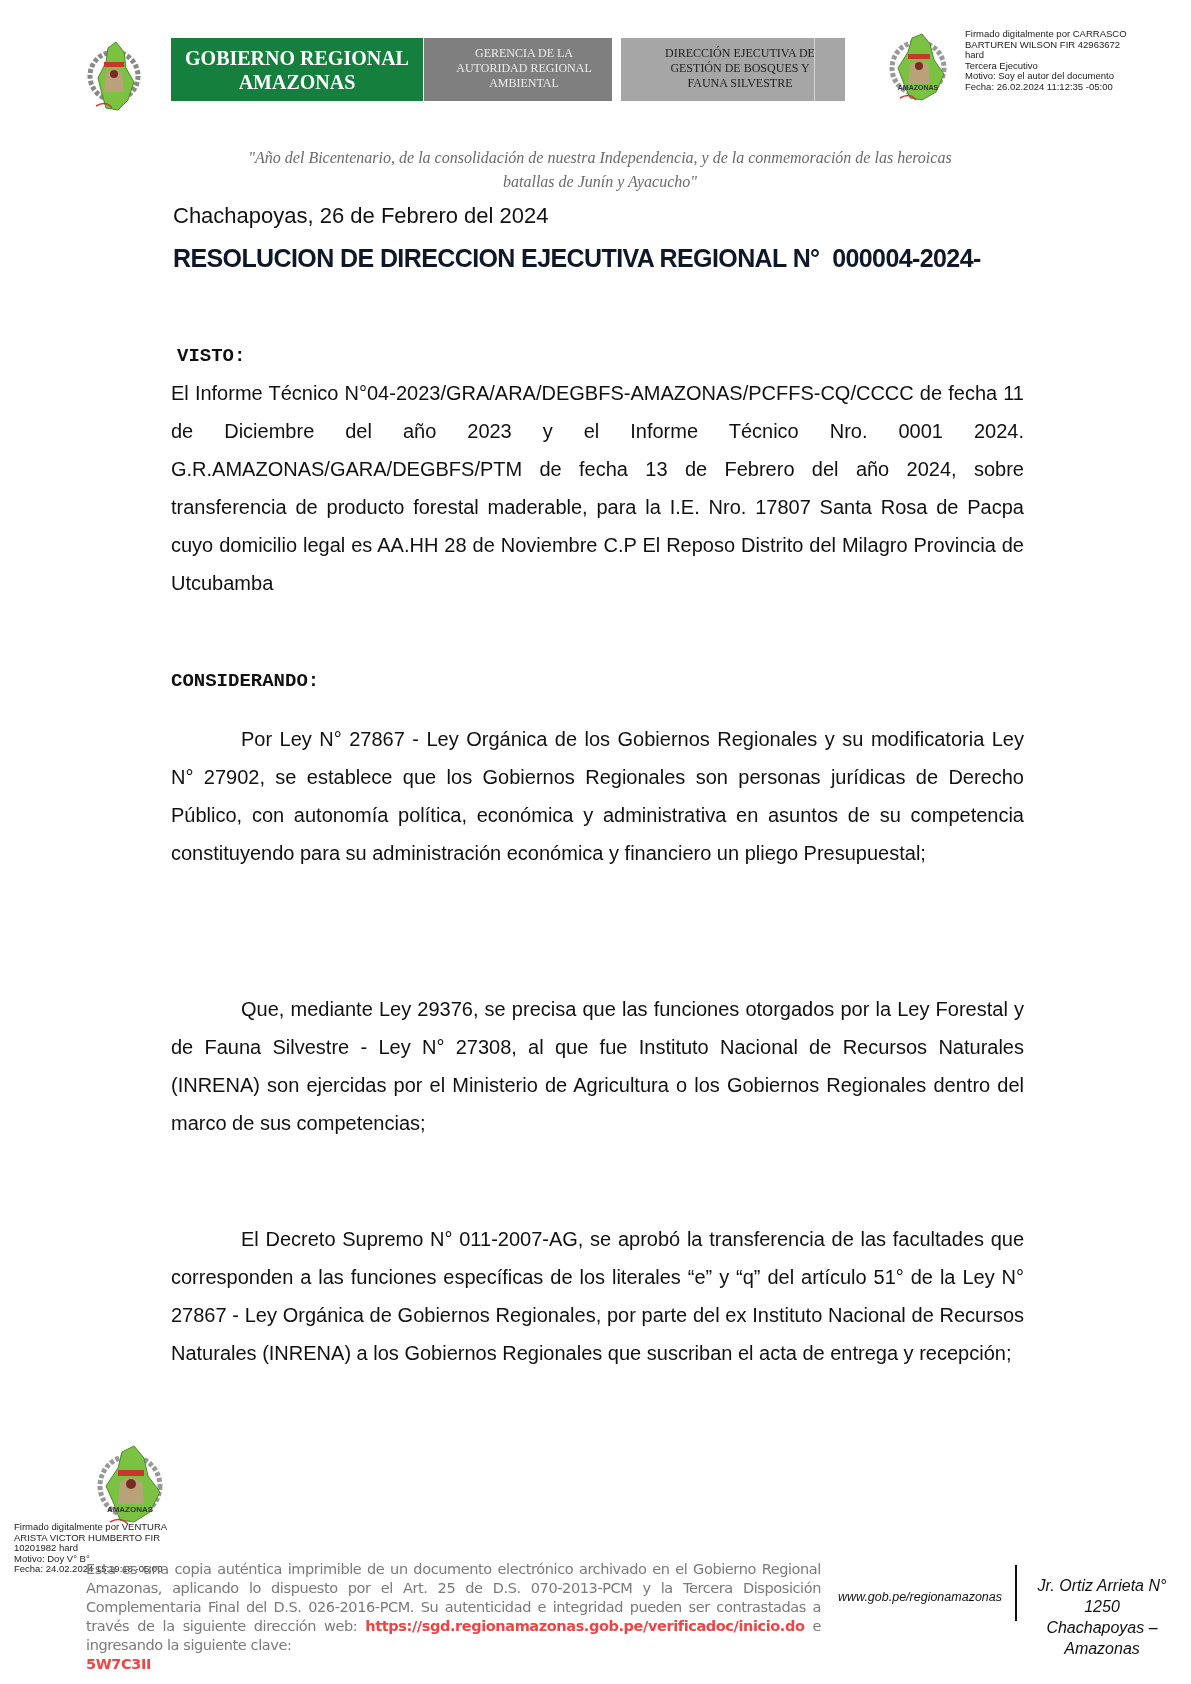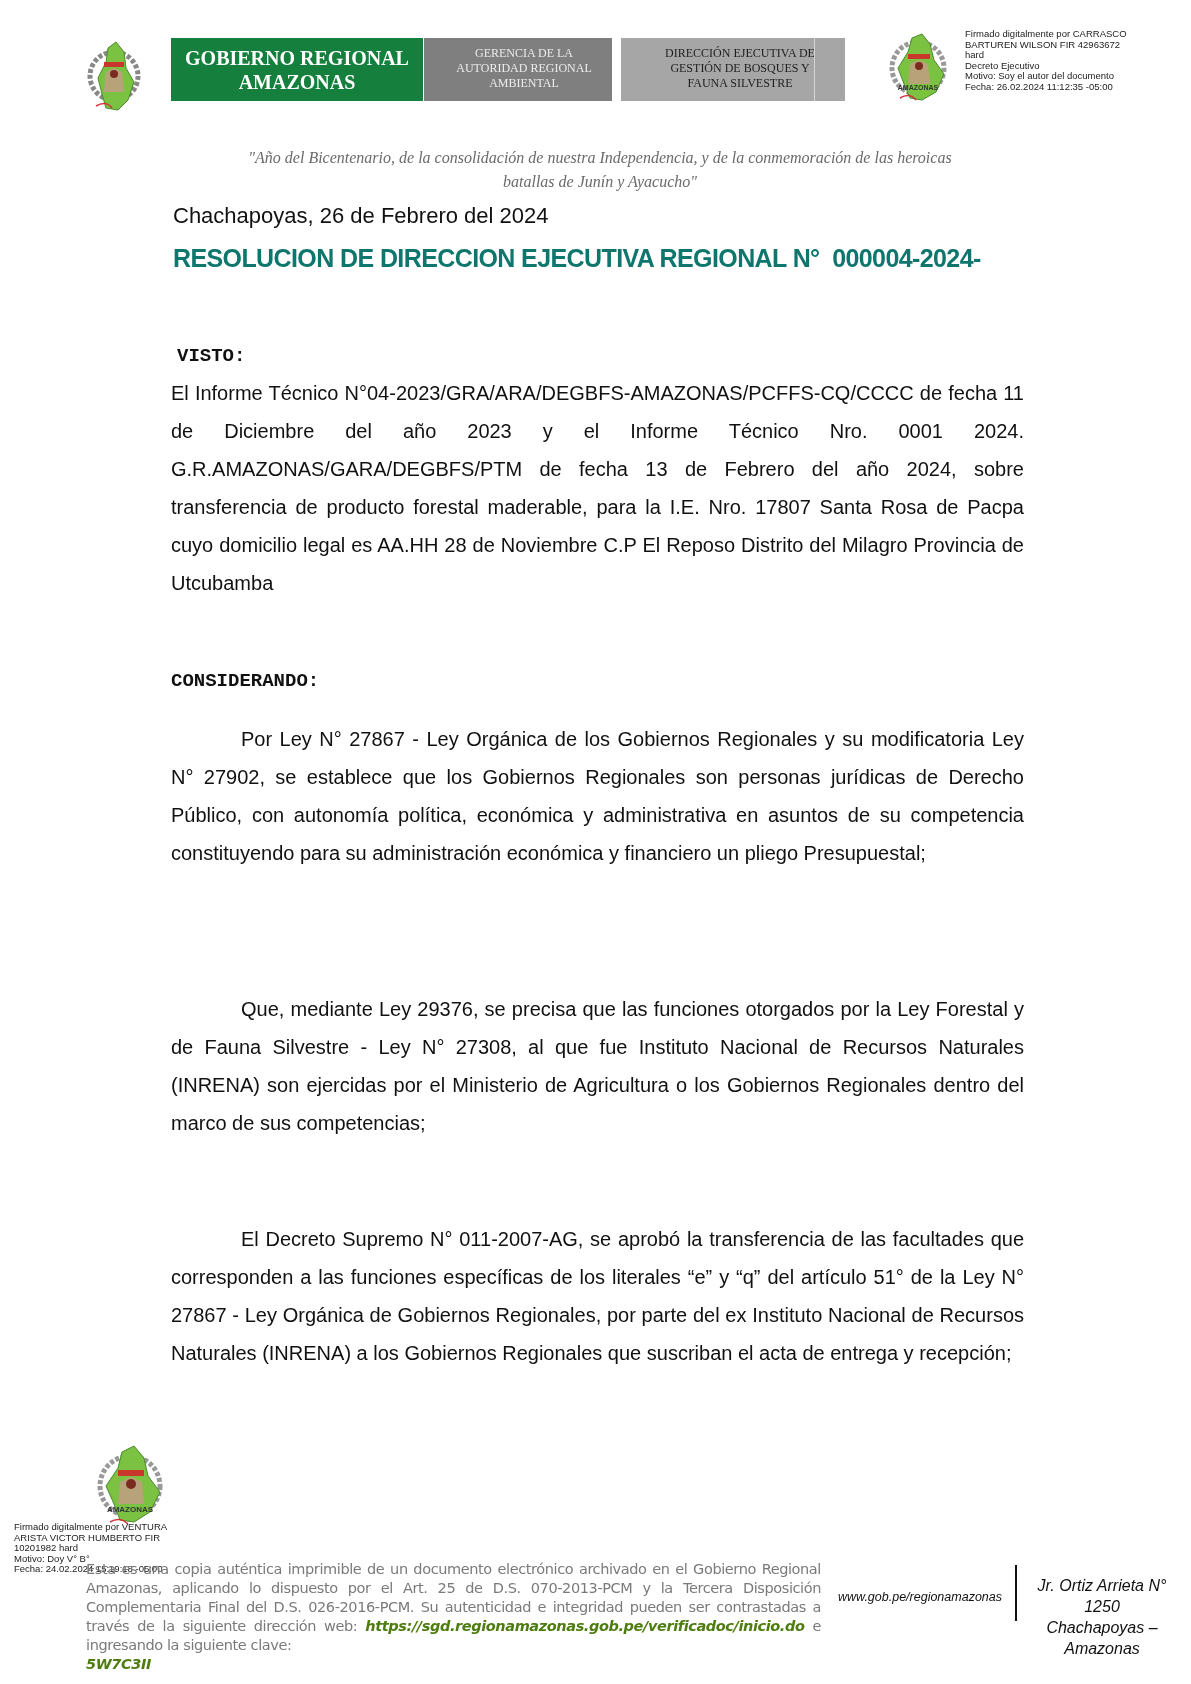--- a/index.html
+++ b/index.html
@@ -12,32 +12,32 @@
   .hdr-dark { left: 424px; width: 188px; background: #7f7f7f; color: #ececec; font-size: 12px; line-height: 15px; padding: 8px 0 0 12px; }
   .hdr-light { left: 621px; width: 224px; background: #a6a6a6; color: #1e1e1e; font-size: 12px; line-height: 15px; padding: 8px 0 0 14px; }
   .hdr-sep { position: absolute; left: 814px; top: 38px; width: 1px; height: 63px; background: #d4d4d4; }
 
   .sig-top-logo { position: absolute; left: 882px; top: 28px; width: 80px; height: 76px; }
   .sig-top-text { position: absolute; left: 965px; top: 29px; font-size: 9.5px; line-height: 10.5px; color: #222; white-space: pre; }
 
   .motto { position: absolute; left: 150px; width: 900px; top: 146px; text-align: center; font-family: "Liberation Serif", serif; font-style: italic; color: #6a6a6a; font-size: 16px; line-height: 24px; }
 
   .date { position: absolute; left: 173px; top: 203px; font-size: 22px; color: #111; }
-  .res-title { position: absolute; left: 173px; top: 244px; font-size: 25px; font-weight: bold; letter-spacing: -0.6px; color: #0f766e; white-space: pre; }
+  .res-title { position: absolute; left: 173px; top: 244px; font-size: 25px; font-weight: bold; letter-spacing: -0.6px; color: #0f172a; white-space: pre; }
 
   .sec-head { position: absolute; font-weight: bold; font-size: 19px; color: #111; font-family: Liberation Mono, monospace; }
   .para { position: absolute; left: 171px; width: 853px; font-size: 20px; line-height: 38px; text-align: justify; color: #111; }
   .para .ind { display: inline-block; width: 70px; }
 
   
   .sig-bot-logo { position: absolute; left: 88px; top: 1440px; width: 88px; height: 88px; }
   .sig-bot-text { position: absolute; left: 14px; top: 1522px; font-size: 9.5px; line-height: 10.5px; color: #222; white-space: pre; }
 
   .foot-note { position: absolute; left: 86px; top: 1560px; width: 735px; font-size: 14.5px; line-height: 19px; text-align: justify; color: #7a7a7a; font-family: "DejaVu Sans", sans-serif; letter-spacing: -0.4px; }
-  .foot-note b { color: #4d7c0f; font-style: italic; }
+  .foot-note b { color: #ef4444; }
   .foot-web { position: absolute; left: 838px; top: 1590px; font-size: 12.5px; font-style: italic; color: #111; }
   .foot-bar { position: absolute; left: 1015px; top: 1565px; width: 2px; height: 56px; background: #111; }
   .foot-addr { position: absolute; left: 1022px; top: 1575px; width: 160px; text-align: center; font-size: 16px; line-height: 21px; font-style: italic; color: #111; }
 </style>
 </head>
 <body>
 
 <svg class="hdr-logo" viewBox="0 0 64 76">
   <circle cx="32" cy="38" r="24" fill="none" stroke="#888" stroke-width="5" stroke-dasharray="4 2"></circle>
   <path d="M34 4 L42 14 L44 30 L52 44 L46 62 L36 72 L24 70 L20 56 L16 40 L24 24 L26 10 Z" fill="#7cc242" stroke="#4a8a2a" stroke-width="1"></path>
@@ -65,21 +65,21 @@
 
 <svg class="sig-top-logo" viewBox="0 0 80 76">
   <circle cx="36" cy="40" r="26" fill="none" stroke="#999" stroke-width="5" stroke-dasharray="4 2"></circle>
   <path d="M40 6 L48 16 L52 32 L62 46 L54 64 L40 72 L28 70 L22 56 L16 40 L26 24 L30 10 Z" fill="#7cc242" stroke="#4a8a2a" stroke-width="1"></path>
   <rect x="26" y="26" width="22" height="5" fill="#c9362b"></rect>
   <path d="M28 36 L37 32 L46 36 L48 56 L26 56 Z" fill="#b8a27a"></path>
   <circle cx="37" cy="38" r="4" fill="#7a2b20"></circle>
   <text x="36" y="62" font-size="7" text-anchor="middle" font-weight="bold" fill="#333" font-family="Liberation Sans, sans-serif">AMAZONAS</text>
   <path d="M18 70 Q28 64 34 72" stroke="#d0343a" stroke-width="1.5" fill="none"></path>
 </svg>
-<div class="sig-top-text"><div>Firmado digitalmente por CARRASCO</div><div>BARTUREN WILSON FIR 42963672</div><div>hard</div><div>Decreto Ejecutivo</div><div>Motivo: Soy el autor del documento</div><div>Fecha: 26.02.2024 11:12:35 -05:00</div></div>
+<div class="sig-top-text"><div>Firmado digitalmente por CARRASCO</div><div>BARTUREN WILSON FIR 42963672</div><div>hard</div><div>Tercera Ejecutivo</div><div>Motivo: Soy el autor del documento</div><div>Fecha: 26.02.2024 11:12:35 -05:00</div></div>
 
 <div class="motto">
   <div>"Año del Bicentenario, de la consolidación de nuestra Independencia, y de la conmemoración de las heroicas</div>
   <div>batallas de Junín y Ayacucho"</div>
 </div>
 
 <div class="date">Chachapoyas, 26 de Febrero del 2024</div>
 <div class="res-title">RESOLUCION DE DIRECCION EJECUTIVA REGIONAL N°  000004-2024-</div>
 
 <div class="sec-head" style="left:177px; top:345px;">VISTO:</div>

